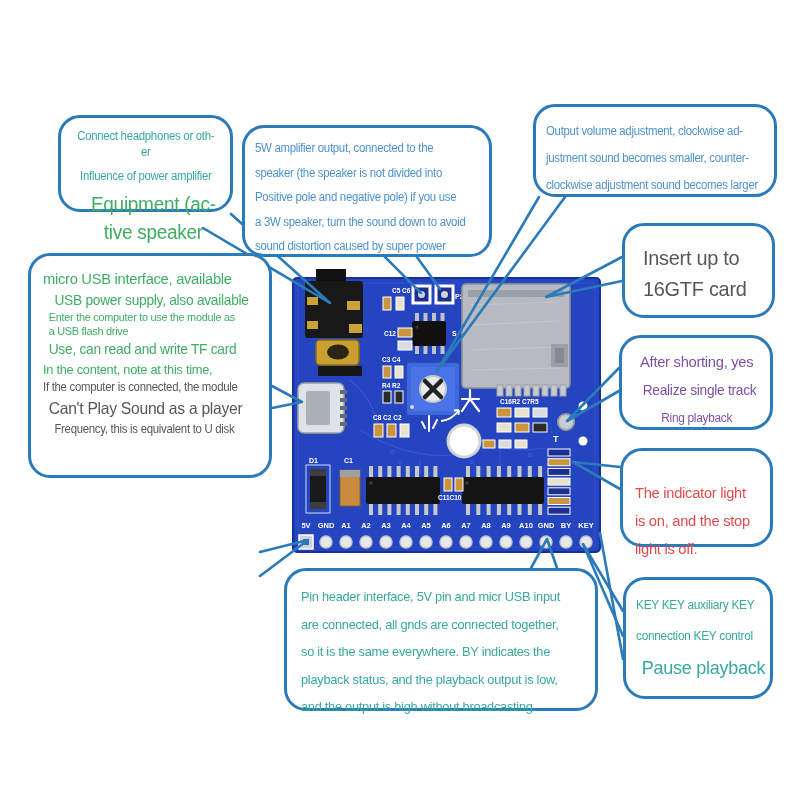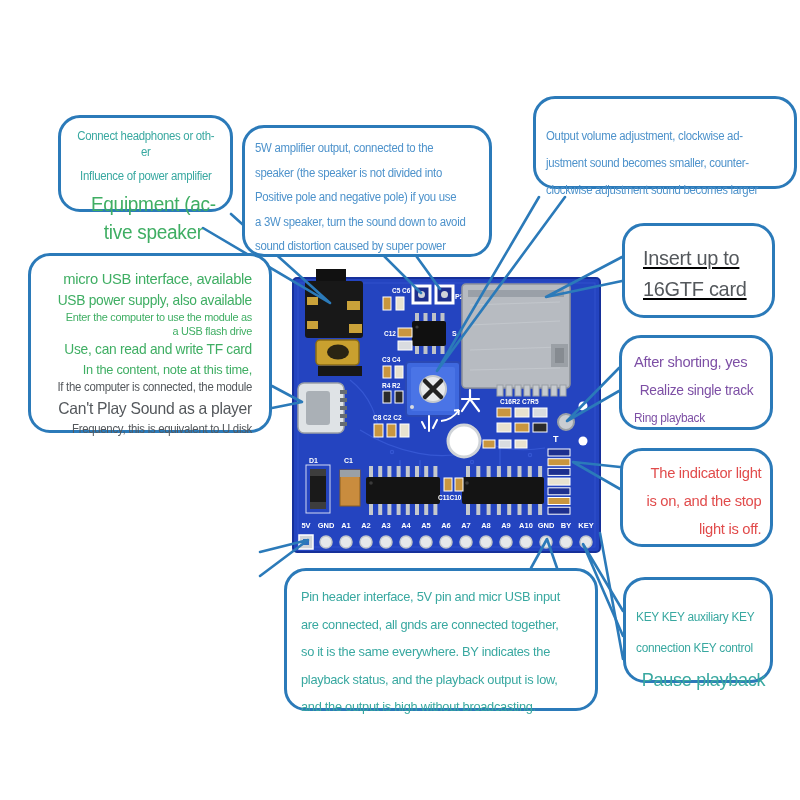--- a/index.html
+++ b/index.html
@@ -17,36 +17,36 @@
   .s11{font-size:11.5px;} .s12{font-size:12px;} .s13{font-size:12.5px;} .s14{font-size:13.5px;}
   .s15{font-size:14.5px;} .s16{font-size:15.5px;} .s17{font-size:16.5px;} .s19{font-size:19px;}
   .s20{font-size:20px;} .s21{font-size:21px;}
   .ind1{padding-left:6px;} .ind2{padding-left:12px;} .ind3{padding-left:16px;} .mt6{margin-top:6px;} .mt8{margin-top:8px;}
   
   #co-headphones{left:58px;top:115px;width:175px;height:97px;padding:10px 6px 0 14px;text-align:center;}
   #co-headphones .ln{line-height:16px;}
   #co-headphones .big{line-height:28px;}
   #co-amplifier{left:242px;top:96px;width:250px;height:132px;padding:8px 6px 0 10px;margin-top:29px;}
   #co-amplifier .ln{line-height:24.5px;}
-  #co-volume{left:533px;top:96px;width:264px;height:93px;padding:24px 4px 0 10px;}
+  #co-volume{left:533px;top:104px;width:244px;height:93px;padding:11px 4px 0 10px;}
   #co-volume .ln{line-height:27px;}
-  #co-tfcard{left:622px;top:223px;width:153px;height:95px;padding:16px 4px 0 18px;text-decoration:underline;}
+  #co-tfcard{left:622px;top:223px;width:153px;height:95px;padding:16px 4px 0 18px;}
   #co-tfcard .ln{line-height:31px;}
-  #co-shorting{left:619px;top:335px;width:154px;height:95px;padding:10px 4px 0 12px;}
+  #co-shorting{left:619px;top:335px;width:154px;height:95px;padding:10px 4px 0 12px;text-align:center;}
   #co-shorting .ln{line-height:28px;}
-  #co-indicator{left:620px;top:448px;width:153px;height:99px;padding:8px 2px 0 12px;text-align:right;}
+  #co-indicator{left:620px;top:448px;width:153px;height:99px;padding:28px 2px 0 12px;}
   #co-indicator .ln{line-height:28px;}
-  #co-usb{left:28px;top:253px;width:244px;height:180px;padding:12px 6px 0 12px;text-align:right;}
+  #co-usb{left:28px;top:253px;width:244px;height:225px;padding:12px 6px 0 12px;}
   #co-usb .ln{line-height:1.45;}
   #co-usb .tight{line-height:1.18;}
   #co-triggers{left:27px;top:523px;width:233px;height:164px;padding:14px 4px 0 18px;}
   #co-triggers .ln{line-height:29px;}
   #co-pinheader{left:284px;top:568px;width:314px;height:143px;padding:12px 20px 0 14px;}
   #co-pinheader .ln{line-height:27.5px;}
-  #co-key{left:623px;top:577px;width:150px;height:106px;padding:22px 2px 0 10px;}
+  #co-key{left:623px;top:577px;width:150px;height:122px;padding:10px 2px 0 10px;}
   #co-key .ln{line-height:31px;}
   
   .pinlbl{font:bold 7.5px "Liberation Sans",sans-serif;fill:#ffffff;text-anchor:middle;}
   .silk{font:bold 7px "Liberation Sans",sans-serif;fill:#ffffff;}
   .silks{font:bold 6.5px "Liberation Sans",sans-serif;fill:#ffffff;}
   .leader{stroke:#2b7ab9;stroke-width:2.6;fill:none;stroke-linecap:round;stroke-linejoin:round;}
   .padc{fill:#e6e8ea;stroke:#c2c6cb;stroke-width:1.5;}
   .padsq{fill:#cfd3d8;stroke:#ffffff;stroke-width:1.5;}
 </style>
 </head>

